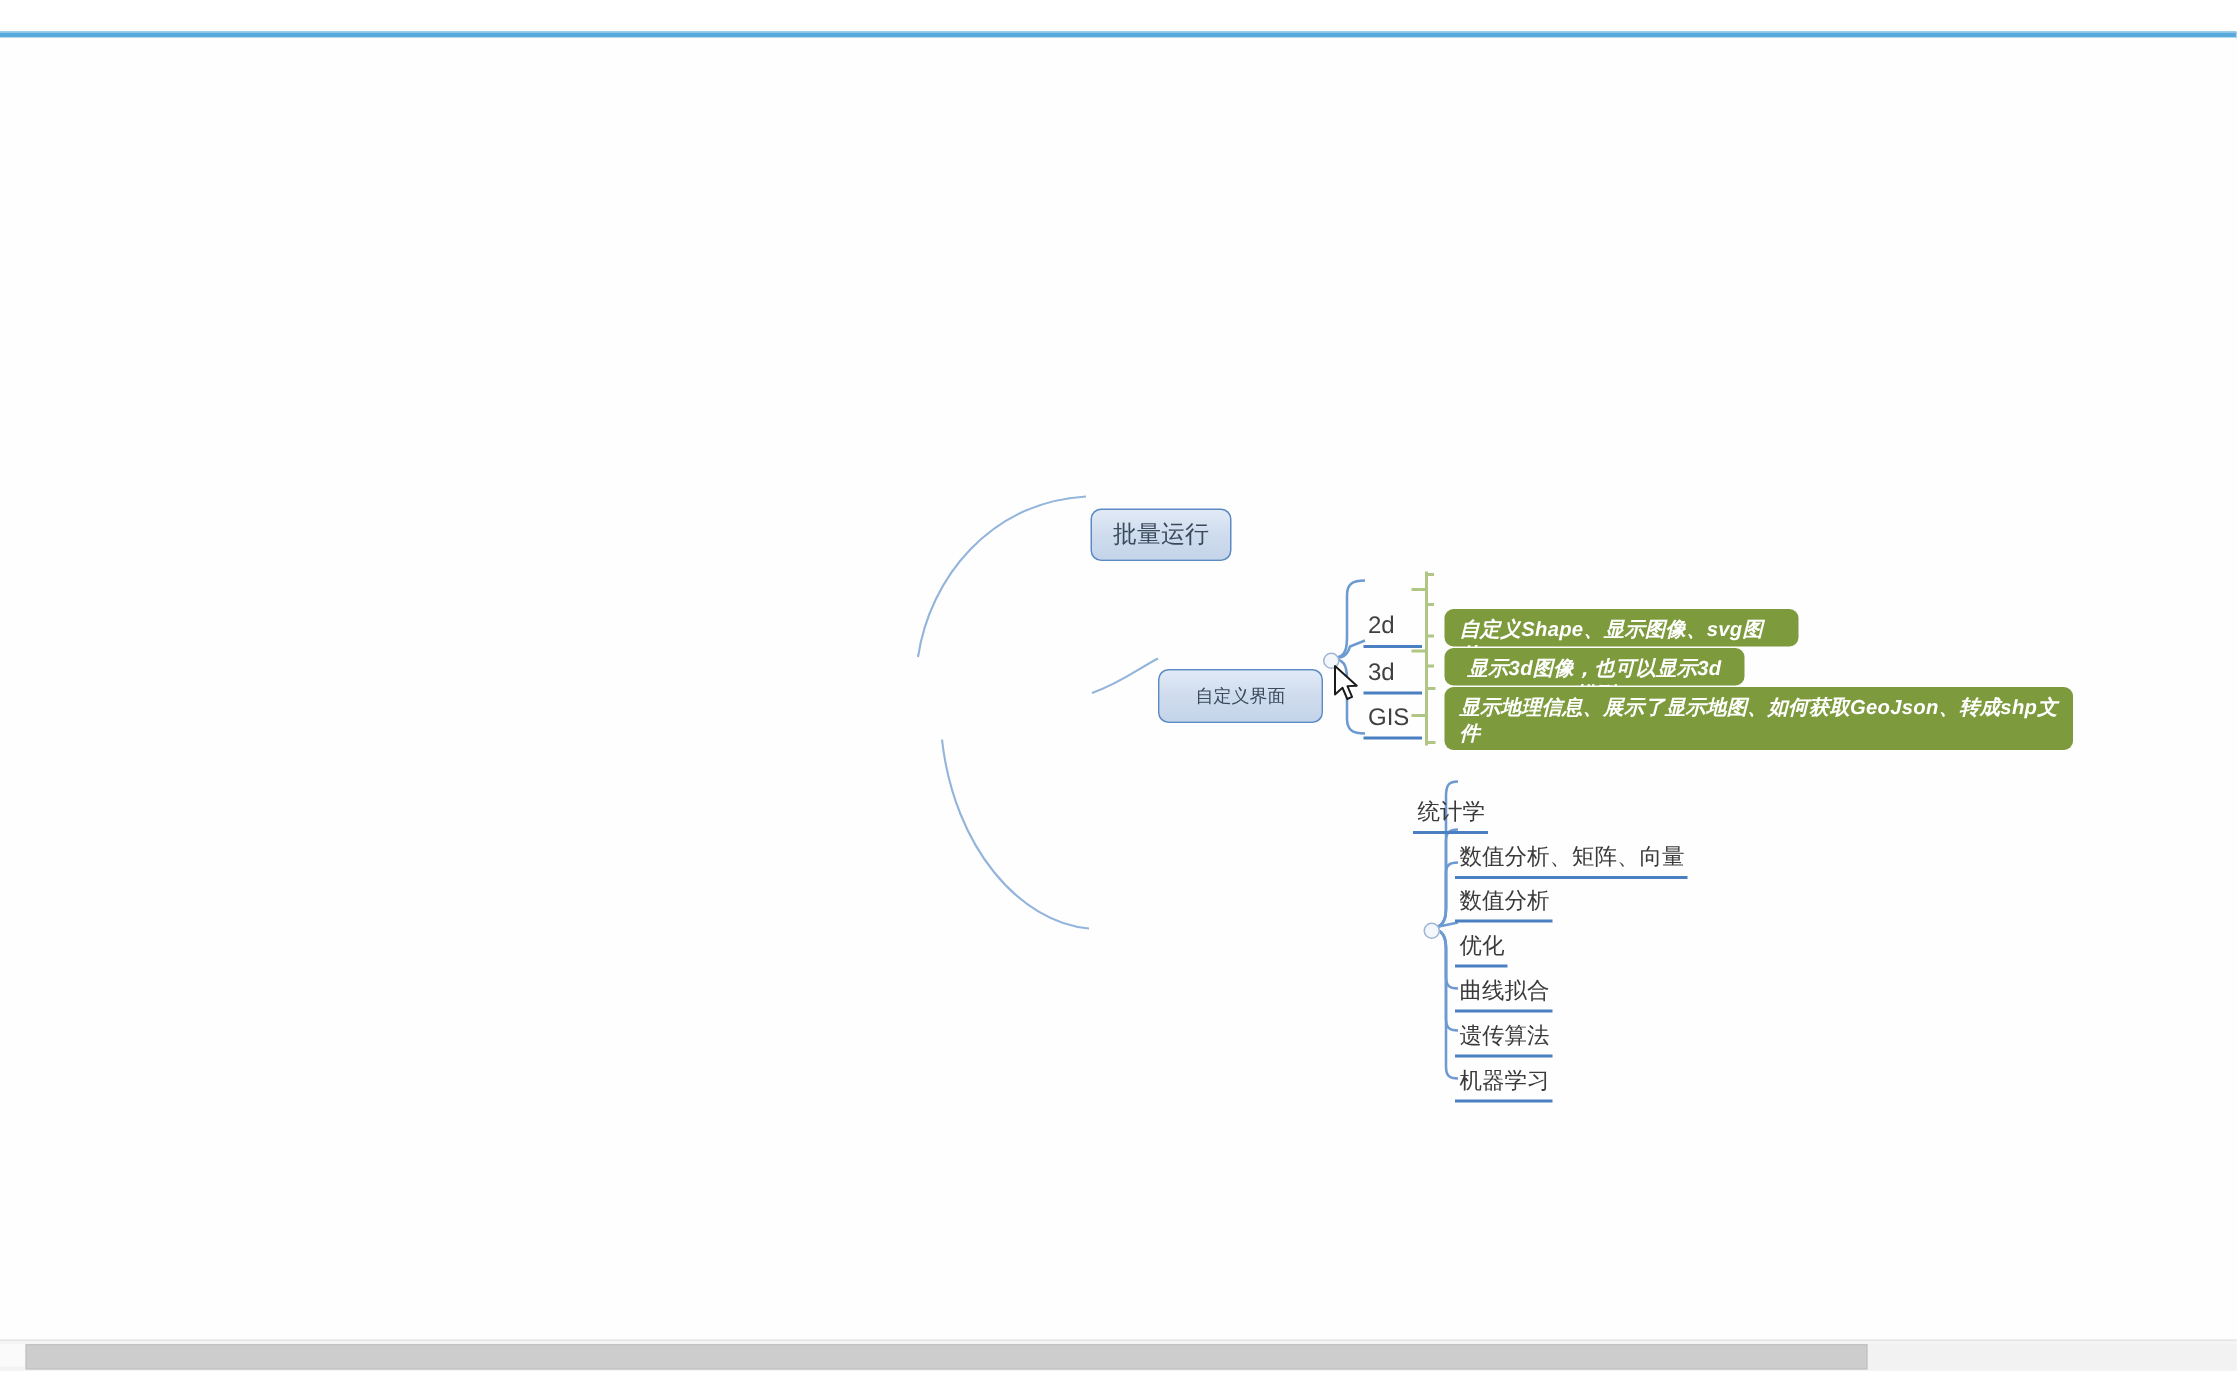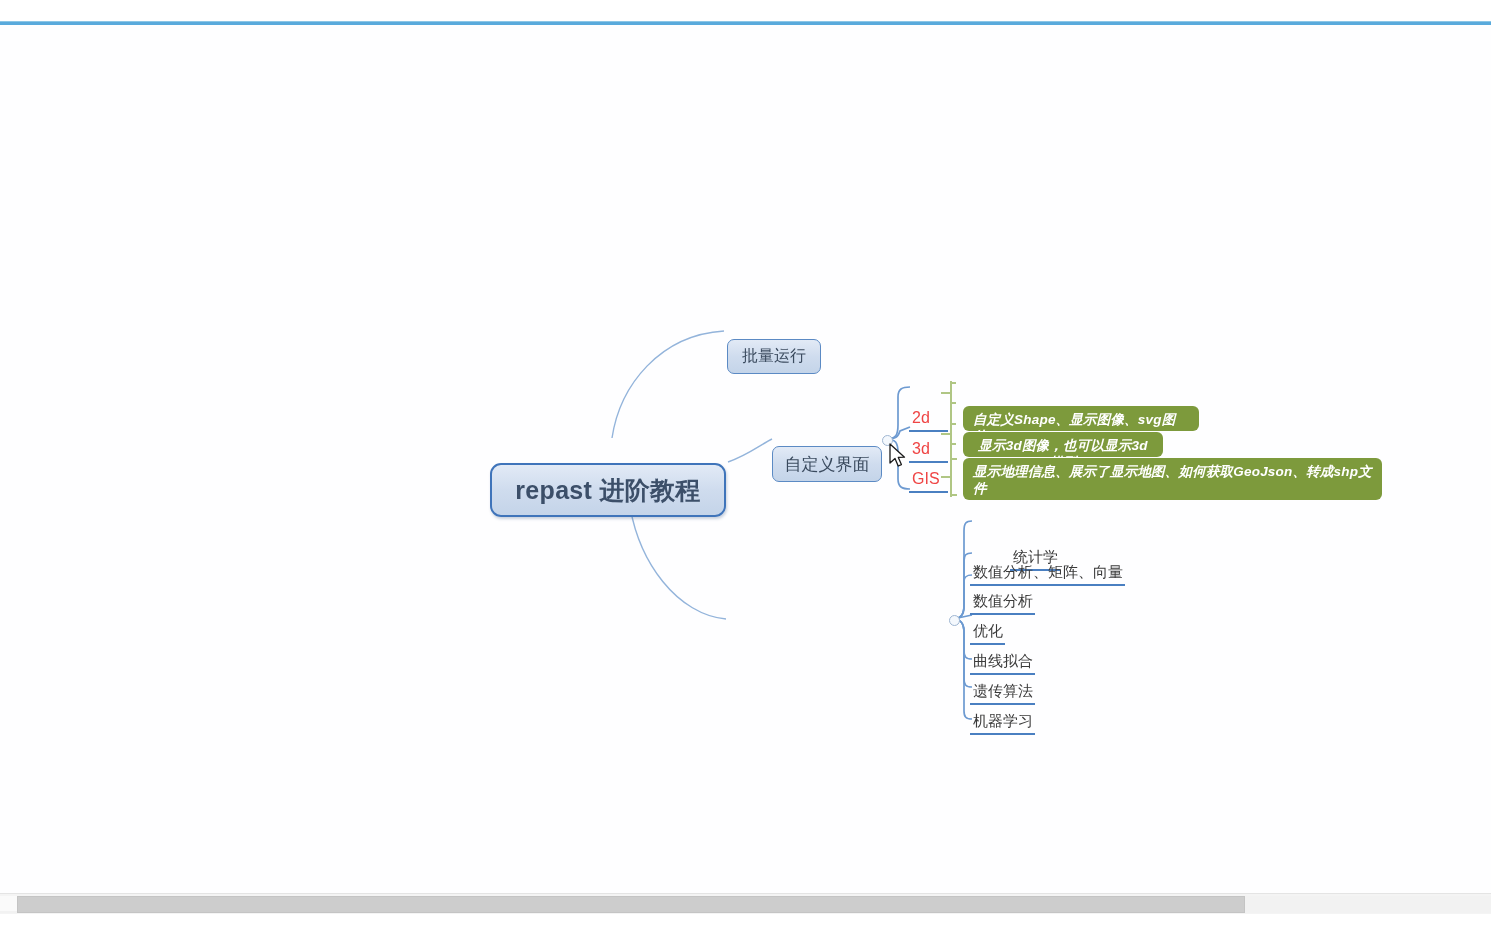--- a/index.html
+++ b/index.html
@@ -131,21 +131,21 @@
     height: 35px;
     font-size: 16px;
     text-align: center;
   }
 
   #node-ui {
     left: 772px;
     top: 421px;
     width: 110px;
     height: 36px;
-    font-size: 17px;
+    font-size: 12px;
   }
 
   #node-apache {
     left: 727px;
     top: 600px;
     width: 222px;
     height: 36px;
     font-size: 17px;
   }
 
@@ -154,21 +154,21 @@
     position: absolute;
     font-size: 15px;
     color: #3a3a3a;
     white-space: nowrap;
     padding: 0 2px 3px 3px;
     border-bottom: 2px solid #4a7fc1;
     line-height: 19px;
   }
   .underline-node.small {
     font-size: 16px;
-    color: #ef4444;
+    color: #404040;
   }
 
   
   .green-box {
     position: absolute;
     background: #7d9a3c;
     border-radius: 6px;
     color: #ffffff;
     font-size: 13.5px;
     font-style: italic;
@@ -247,23 +247,20 @@
                C 964 552 966 550 972 550" fill="none" stroke="#6d9ad1" stroke-width="1.7"></path>
       <path d="M 953 594 L 972 590" fill="none" stroke="#6d9ad1" stroke-width="1.7"></path>
       <path d="M 953 594 C 962 594 964 600 964 606 L 964 626
                C 964 632 966 634 972 634" fill="none" stroke="#6d9ad1" stroke-width="1.7"></path>
       <path d="M 953 594 C 962 594 964 600 964 608 L 964 654
                C 964 660 966 662 972 662" fill="none" stroke="#6d9ad1" stroke-width="1.7"></path>
       <path d="M 953 594 C 962 594 964 600 964 608 L 964 686
                C 964 692 966 694 972 694" fill="none" stroke="#6d9ad1" stroke-width="1.7"></path>
     </svg>
 
-    <div class="node blue-box" id="node-root">
-      <span>repast 进阶教程</span>
-    </div>
 
     <div class="node blue-box" id="node-batch">
       <span>批量运行</span>
     </div>
 
     <div class="node blue-box" id="node-ui">
       <span>自定义界面</span>
     </div>
     <div class="handle" style="left:882px; top:410px;"></div>
 
@@ -282,21 +279,21 @@
     </div>
     <div class="green-box" style="left:963px; top:407px; width:200px; height:25px;text-align:center;">
       <span>显示3d图像，也可以显示3d模型</span>
     </div>
     <div class="green-box" style="left:963px; top:433px; width:419px; height:42px; white-space:normal;">
       <span>显示地理信息、展示了显示地图、如何获取GeoJson、转成shp文件</span>
     </div>
 
     <div class="handle" style="left:949px; top:590px;"></div>
 
-    <div class="underline-node" style="left:1010px; top:507px;margin-top:15px;">
+    <div class="underline-node" style="left:942px; top:507px;">
       <span>统计学</span>
     </div>
     <div class="underline-node" style="left:970px; top:537px;">
       <span>数值分析、矩阵、向量</span>
     </div>
     <div class="underline-node" style="left:970px; top:566px;">
       <span>数值分析</span>
     </div>
     <div class="underline-node" style="left:970px; top:596px;">
       <span>优化</span>

